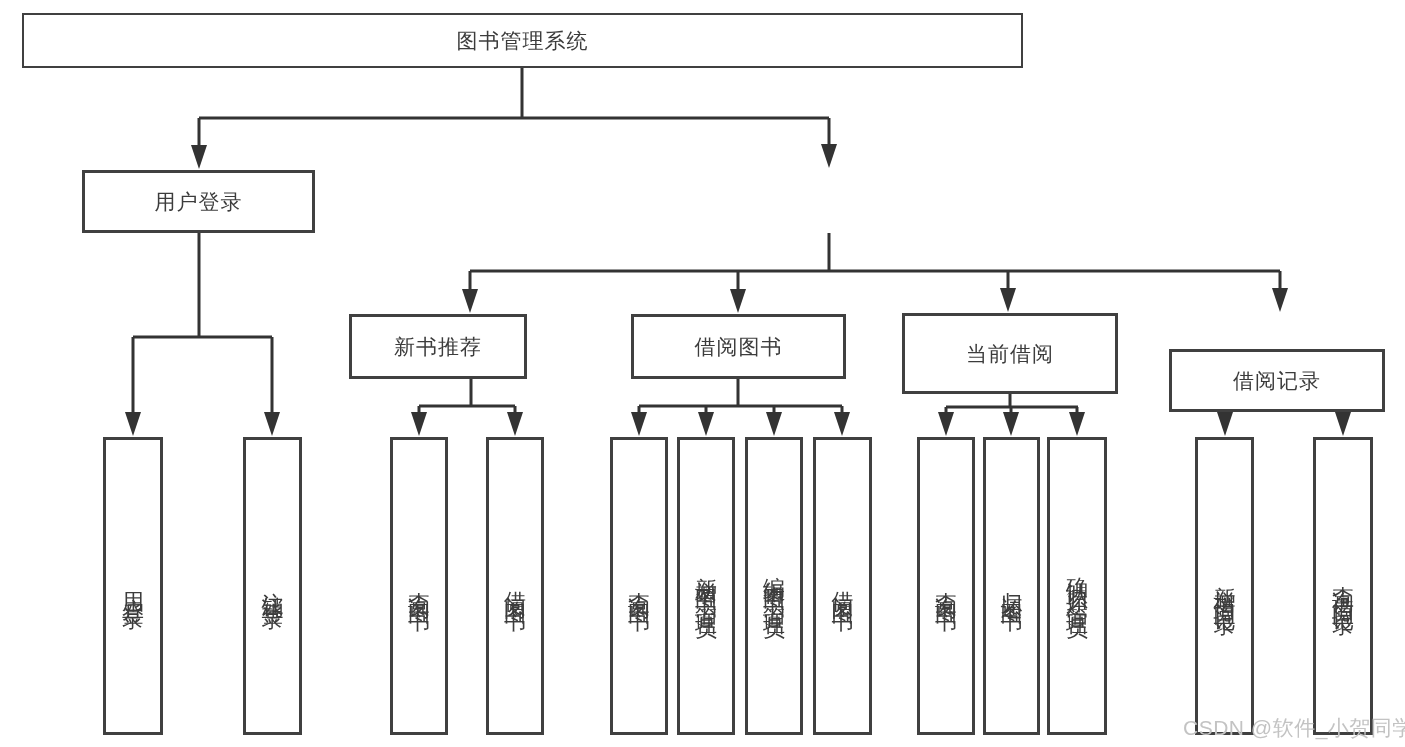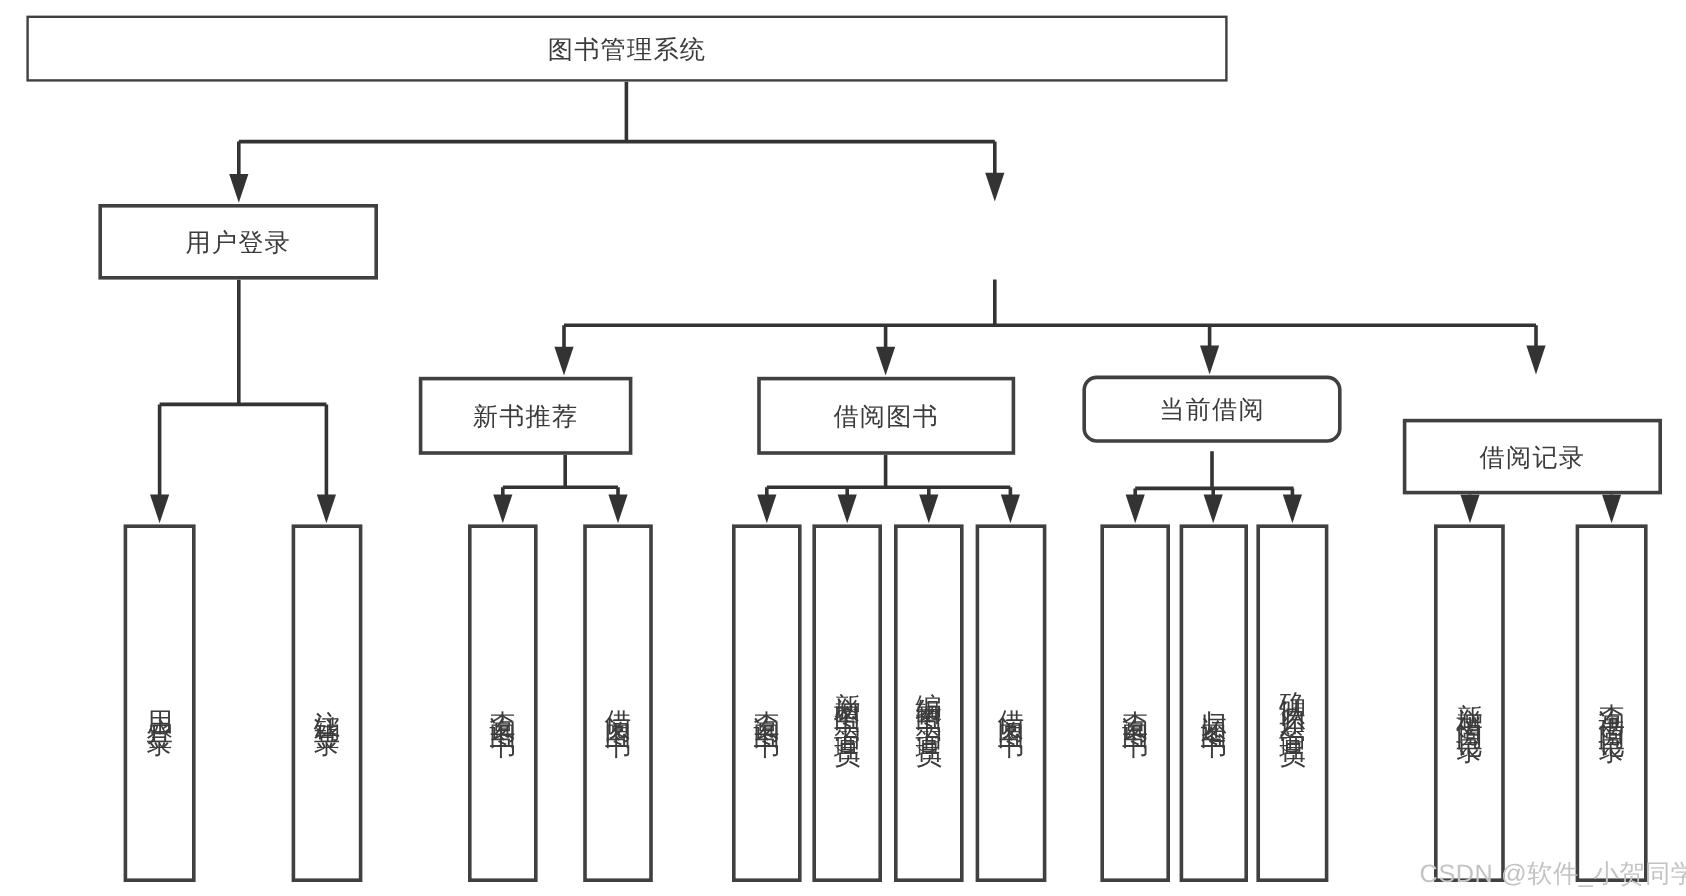--- a/index.html
+++ b/index.html
@@ -37,21 +37,21 @@
     white-space: normal;
   }
   
   #n-root { left: 22px; top: 13px; width: 1001px; height: 55px; border-width: 2px; }
   
   #n-user-login { left: 82px;  top: 170px; width: 233px; height: 63px; }
   #n-book-mgmt  { left: 711px; top: 169px; width: 236px; height: 64px; }
   
   #n-new-rec { left: 349px;  top: 314px; width: 178px; height: 65px; }
   #n-borrow  { left: 631px;  top: 314px; width: 215px; height: 65px; }
-  #n-current { left: 902px;  top: 313px; width: 216px; height: 56px; border-radius: 12px; }
+  #n-current { left: 902px;  top: 313px; width: 216px; height: 81px; }
   #n-record  { left: 1169px; top: 313px; width: 216px; height: 63px; margin-top: 36px; }
   
   #l-login      { left: 103px;  width: 60px; }
   #l-logout     { left: 243px;  width: 59px; }
   #l-nr-query   { left: 390px;  width: 58px; }
   #l-nr-borrow  { left: 486px;  width: 58px; }
   #l-bb-query   { left: 610px;  width: 58px; }
   #l-bb-add     { left: 677px;  width: 58px; }
   #l-bb-edit    { left: 745px;  width: 58px; }
   #l-bb-borrow  { left: 813px;  width: 59px; }

